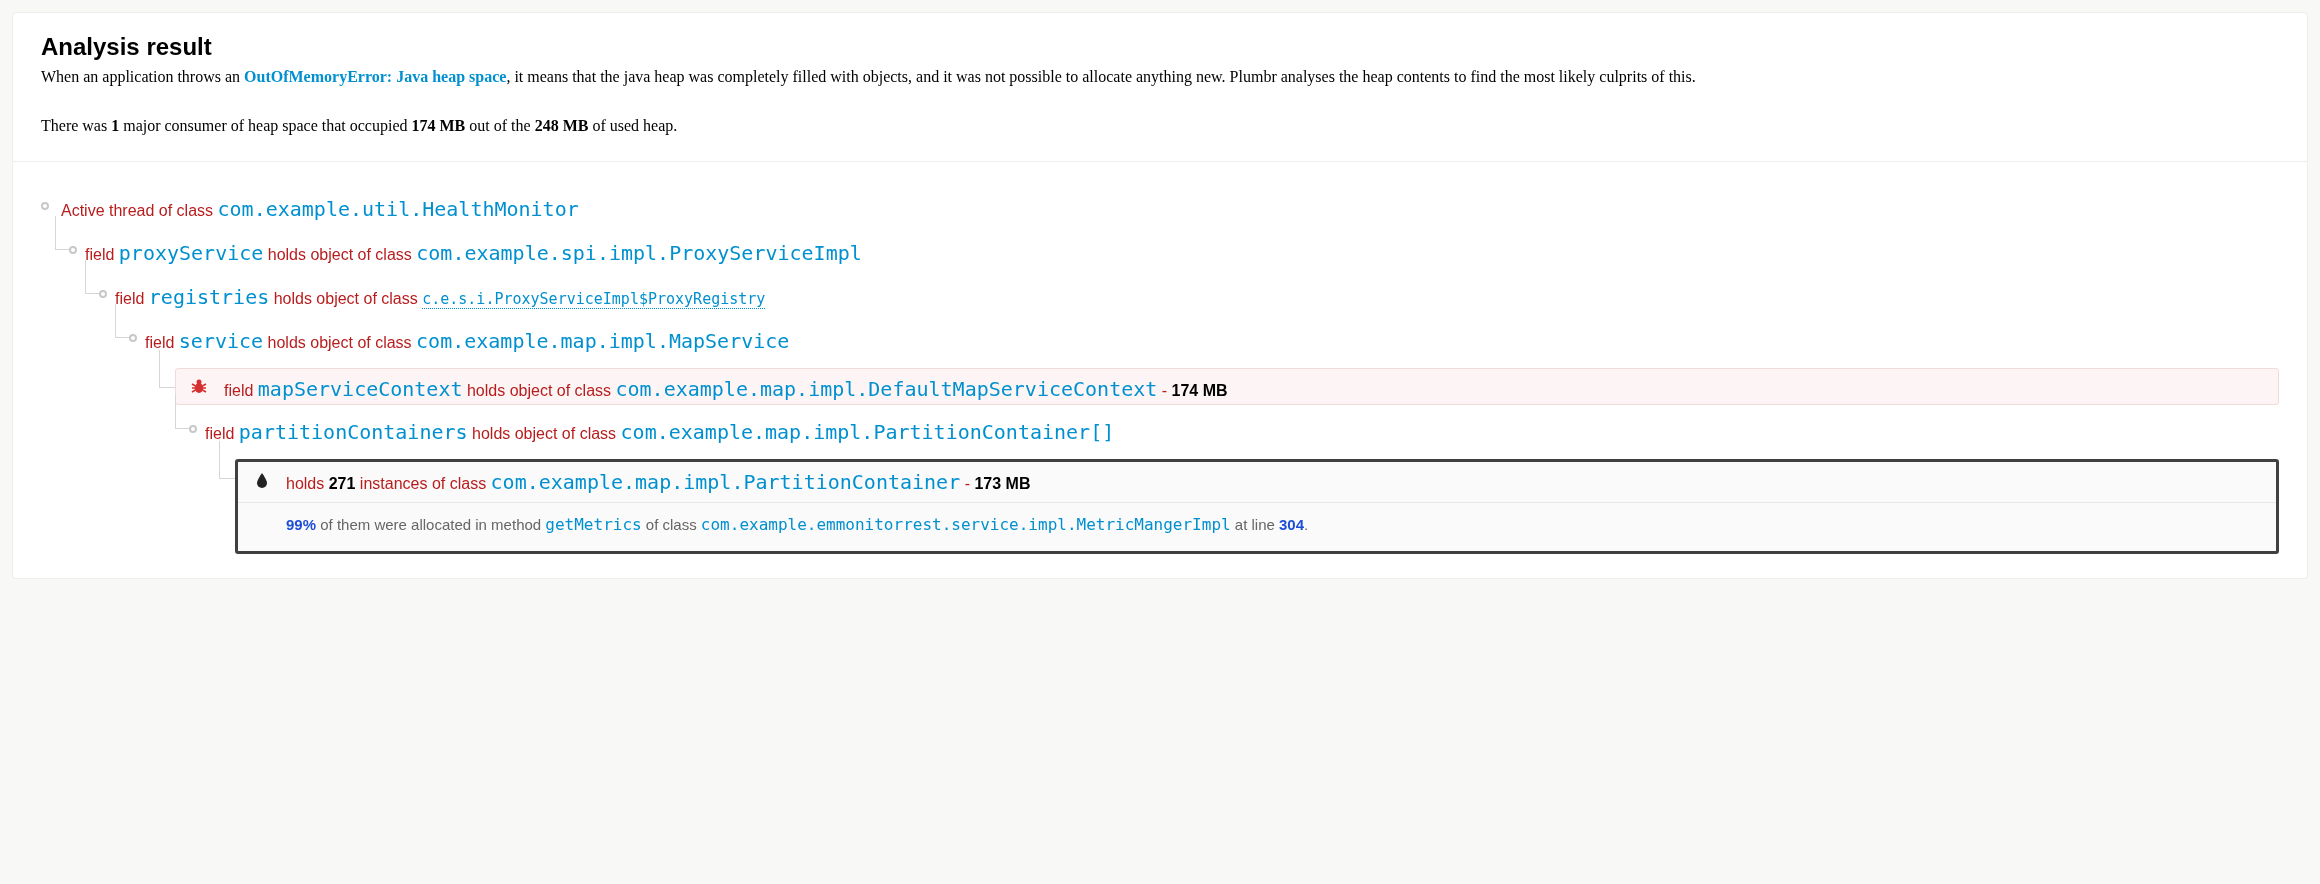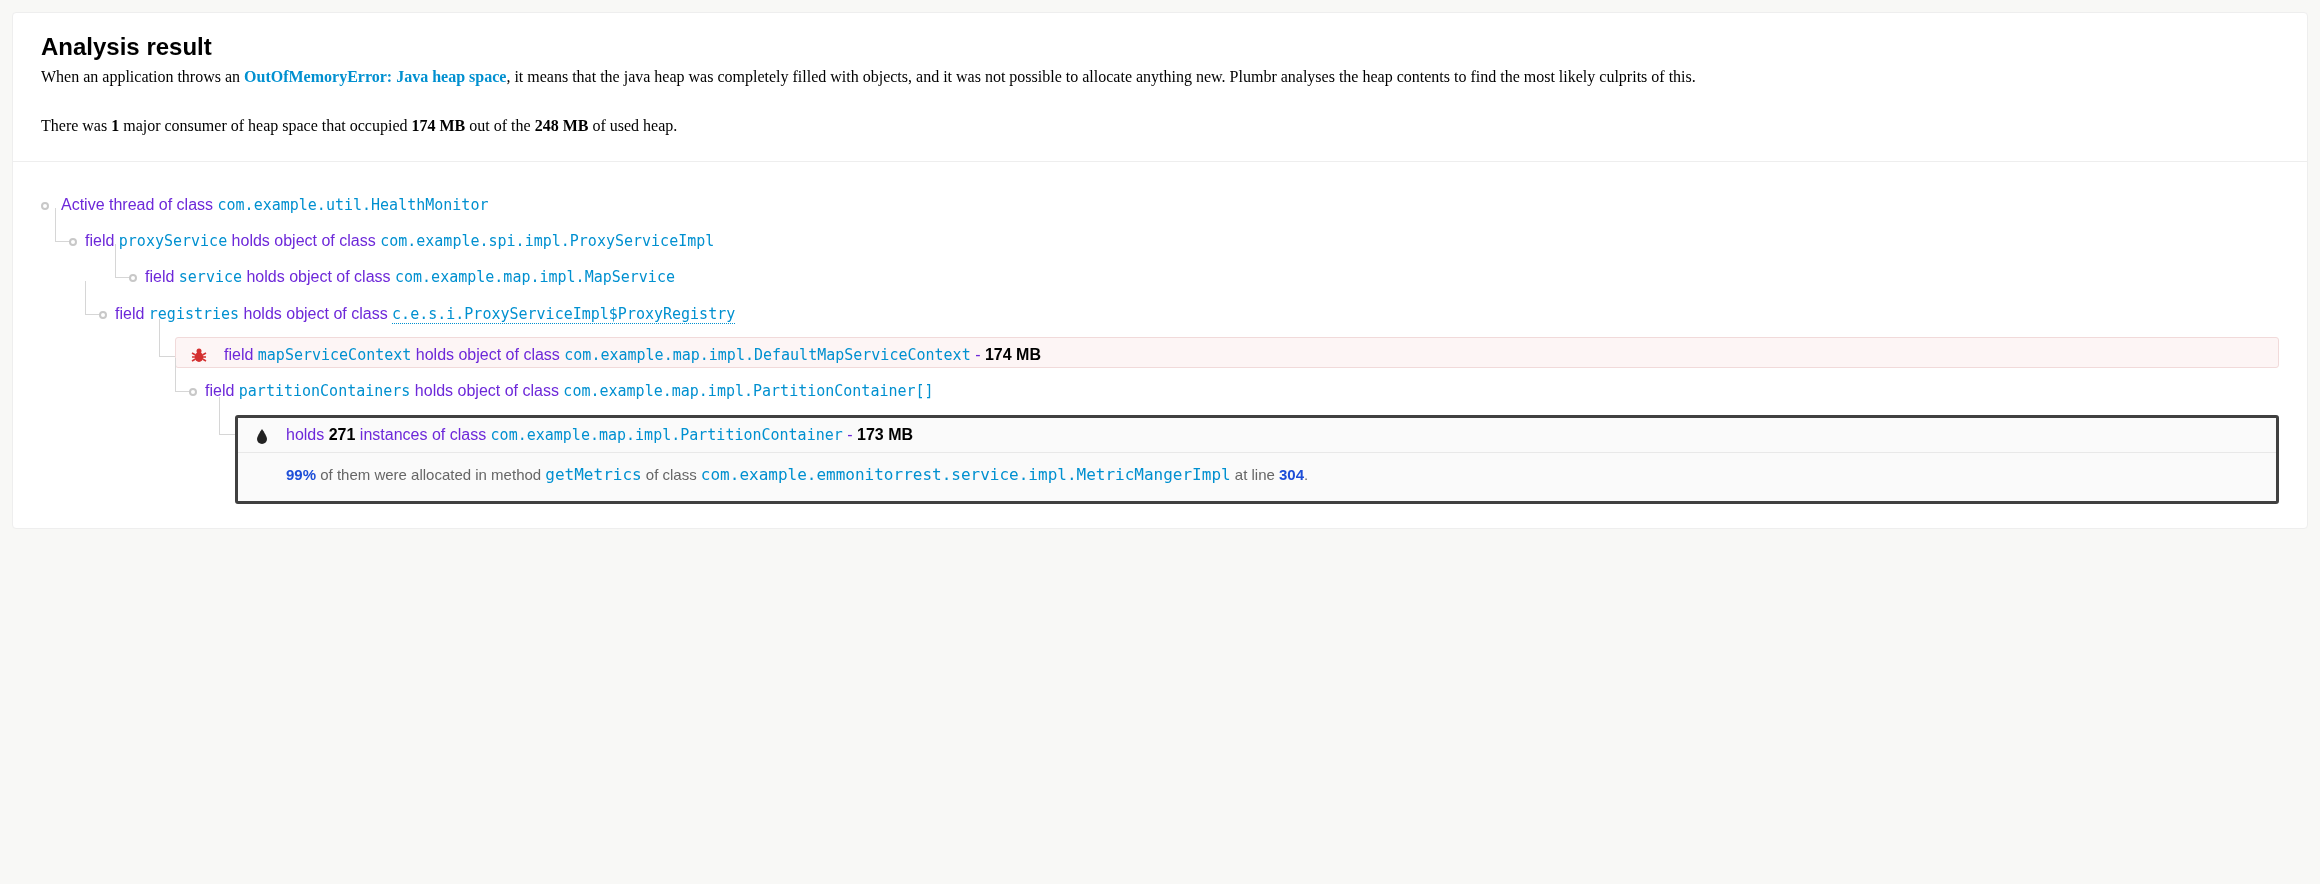--- a/index.html
+++ b/index.html
@@ -77,21 +77,21 @@
   width: 8px;
   height: 8px;
   border: 2px solid #c8c8c8;
   background: #fff;
   border-radius: 50%;
 }
 .root { padding-left: 20px; }
 .code {
   font-family: "SF Mono", Menlo, Monaco, Consolas, monospace;
   color: #0090d0;
-  font-size: 15px;
+  font-size: 20px;
 }
 .code-dotted {
   font-family: "SF Mono", Menlo, Monaco, Consolas, monospace;
   color: #0090d0;
   border-bottom: 1px dotted #0090d0;
   font-size: 15px;
 }
 .field-box {
   background: #fdf5f5;
   border: 1px solid #f1dada;
@@ -126,21 +126,21 @@
 }
 .leaf-detail {
   padding: 6px 14px 10px 48px;
   color: #666;
   font-size: 15px;
   border-top: 1px solid #e8e8e8;
 }
 .leaf-detail p { margin: 4px 0; line-height: 1.5; }
 .leaf-detail .bold { color: #1d4ed8; }
 .leaf-detail .code { font-size: 16px; }
-.txt { color: #6d28d9; }
+.txt { color: #b91c1c; }
 .field-box-elbow {
   position: absolute;
   left: 118px;
   width: 16px;
   border-left: 1px solid #d6d6d6;
   border-bottom: 1px solid #d6d6d6;
 }
 .leaf-box-elbow {
   position: absolute;
   left: 178px;
@@ -173,30 +173,30 @@
       <span class="root-dot"></span>
       <span class="txt">Active thread of class </span><span class="code">com.example.util.HealthMonitor</span>
     </div>
 
     <div class="tree-row indent-1">
       <span class="elbow"></span>
       <span class="node-dot"></span>
       <span class="txt">field </span><span class="code">proxyService</span><span class="txt"> holds object of class </span><span class="code">com.example.spi.impl.ProxyServiceImpl</span>
     </div>
 
+    <div class="tree-row indent-2">
+      <span class="elbow"></span>
+      <span class="node-dot"></span>
+      <span class="txt">field </span><span class="code">registries</span><span class="txt"> holds object of class </span><span class="code-dotted">c.e.s.i.ProxyServiceImpl$ProxyRegistry</span>
+    </div>
+
     <div class="tree-row indent-3">
       <span class="elbow"></span>
       <span class="node-dot"></span>
       <span class="txt">field </span><span class="code">service</span><span class="txt"> holds object of class </span><span class="code">com.example.map.impl.MapService</span>
-    </div>
-
-    <div class="tree-row indent-2">
-      <span class="elbow"></span>
-      <span class="node-dot"></span>
-      <span class="txt">field </span><span class="code">registries</span><span class="txt"> holds object of class </span><span class="code-dotted">c.e.s.i.ProxyServiceImpl$ProxyRegistry</span>
     </div>
 
     <div style="position:relative;">
       <span class="field-box-elbow" style="top:-18px;height:38px;"></span>
       <div class="field-box">
         <span class="bug-icon">
           <svg width="18" height="16" viewBox="0 0 18 16">
               <g fill="#d43030">
                 <ellipse cx="9" cy="9" rx="4.2" ry="5"></ellipse>
                 <circle cx="9" cy="3" r="2.5"></circle>

